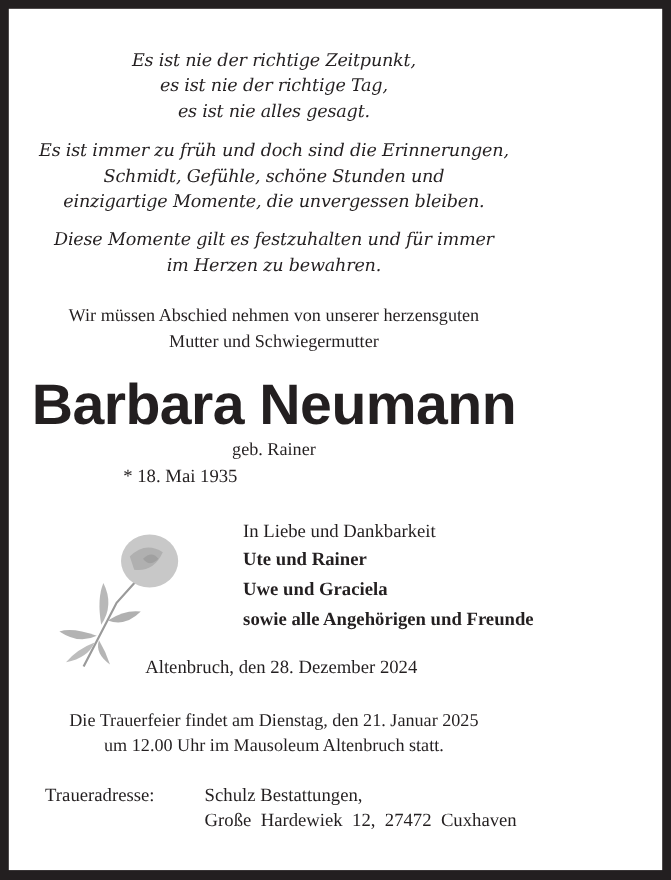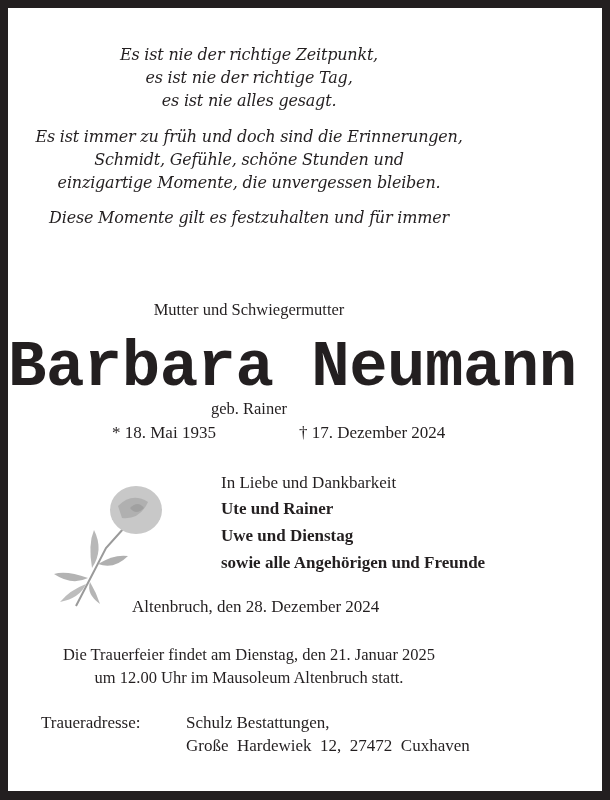--- a/index.html
+++ b/index.html
@@ -2,63 +2,64 @@
 <html><head>
 <meta charset="utf-8">
 <style>
   html, body { margin:0; padding:0; }
   body { width:610px; height:800px; background:#231f20; position:relative; overflow:hidden; }
   .card { position:absolute; left:8px; top:8px; width:594px; height:783px; background:#fff; color:#231f20;
           font-family:"DejaVu Serif","Liberation Serif",serif; }
   .c { position:absolute; left:0; width:482px; text-align:center; white-space:nowrap; }
   .it { font-style:italic; font-size:16px; line-height:22px; font-family:"DejaVu Serif",serif; letter-spacing:-0.2px; }
   .rg { font-size:16.5px; line-height:22px; font-family:"Liberation Serif",serif; }
-  .name { font-family:Liberation Mono, monospace; font-weight:bold; font-size:64px; line-height:56px; letter-spacing:-0.5px; }
+  .name { font-family:Liberation Sans, sans-serif; font-weight:bold; font-size:52px; line-height:56px; letter-spacing:-0.5px; }
   .l { position:absolute; white-space:nowrap; font-family:"Liberation Serif",serif; font-size:17px; line-height:22px; }
   .b { font-weight:bold; }
   .rose { position:absolute; left:38px; top:470px; width:120px; height:130px; }
 </style>
 </head>
 <body>
 
 <div class="card">
   <div class="c it" style="top:36px">Es ist nie der richtige Zeitpunkt,</div>
   <div class="c it" style="top:59px">es ist nie der richtige Tag,</div>
   <div class="c it" style="top:82px">es ist nie alles gesagt.</div>
 
   <div class="c it" style="top:118px">Es ist immer zu früh und doch sind die Erinnerungen,</div>
   <div class="c it" style="top:141px">Schmidt, Gefühle, schöne Stunden und</div>
   <div class="c it" style="top:164px">einzigartige Momente, die unvergessen bleiben.</div>
 
   <div class="c it" style="top:199px">Diese Momente gilt es festzuhalten und für immer</div>
+  <div class="c it" style="top:222px">im Herzen zu bewahren.</div>
 
+  <div class="c rg" style="top:268px">Wir müssen Abschied nehmen von unserer herzensguten</div>
   <div class="c rg" style="top:291px">Mutter und Schwiegermutter</div>
 
   <div class="c name" style="top:332px">Barbara Neumann</div>
   <div class="c rg" style="top:390px">geb. Rainer</div>
   <div class="l" style="left:104px;top:414px">* 18. Mai 1935</div>
-  <div class="l" style="left:291px;top:414px">† 17. Dezember 2024</div>
 
   <div class="rose">
     <svg width="120" height="130" viewBox="0 0 120 130">
       <path d="M30 128 L60 70 L78 50" stroke="#9a9a9a" stroke-width="2" fill="none"></path>
       <path d="M42 100 Q20 92 8 96 Q26 108 42 100Z" fill="#b3b3b3"></path>
       <path d="M46 90 Q42 66 48 52 Q58 72 46 90Z" fill="#b8b8b8"></path>
       <path d="M52 86 Q68 76 82 78 Q68 92 52 86Z" fill="#b0b0b0"></path>
       <path d="M40 106 Q24 112 14 124 Q34 120 40 106Z" fill="#bdbdbd"></path>
       <path d="M44 104 Q50 114 54 126 Q40 116 44 104Z" fill="#b5b5b5"></path>
       <ellipse cx="90" cy="32" rx="26" ry="24" fill="#c8c8c8"></ellipse>
       <path d="M72 28 Q86 14 102 24 Q94 42 76 40Z" fill="#b0b0b0"></path>
       <path d="M84 30 Q92 22 98 30 Q90 38 84 30Z" fill="#a0a0a0"></path>
     </svg>
   </div>
 
   <div class="l" style="left:213px;top:464px">In Liebe und Dankbarkeit</div>
   <div class="l b" style="left:213px;top:490px">Ute und Rainer</div>
-  <div class="l b" style="left:213px;top:517px">Uwe und Dienstag</div>
+  <div class="l b" style="left:213px;top:517px">Uwe und Graciela</div>
   <div class="l b" style="left:213px;top:544px">sowie alle Angehörigen und Freunde</div>
 
   <div class="l" style="left:124px;top:588px">Altenbruch, den 28. Dezember 2024</div>
 
   <div class="c rg" style="top:636px">Die Trauerfeier findet am Dienstag, den 21. Januar 2025</div>
   <div class="c rg" style="top:659px">um 12.00 Uhr im Mausoleum Altenbruch statt.</div>
 
   <div class="l" style="left:33px;top:704px">Traueradresse:</div>
   <div class="l" style="left:178px;top:704px">Schulz Bestattungen,</div>
   <div class="l" style="left:178px;top:727px;white-space:pre">Große  Hardewiek  12,  27472  Cuxhaven</div>

